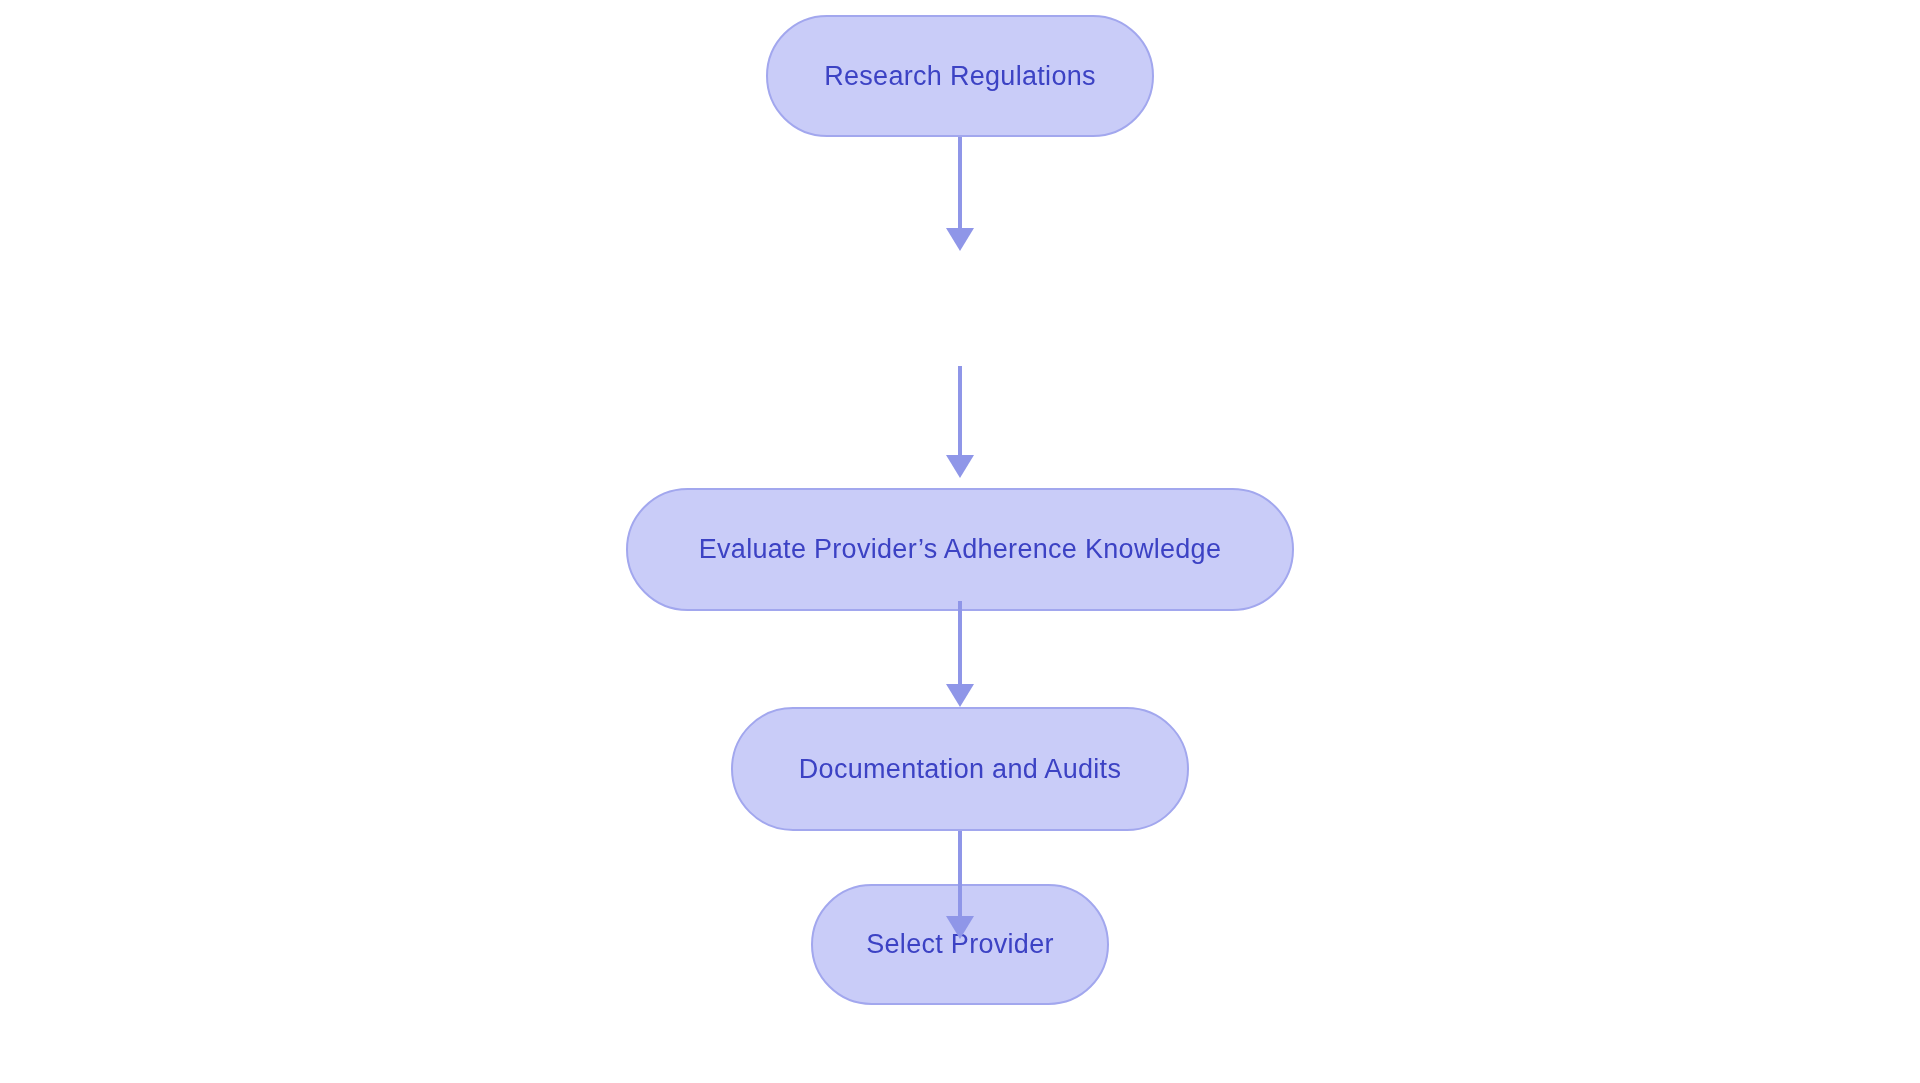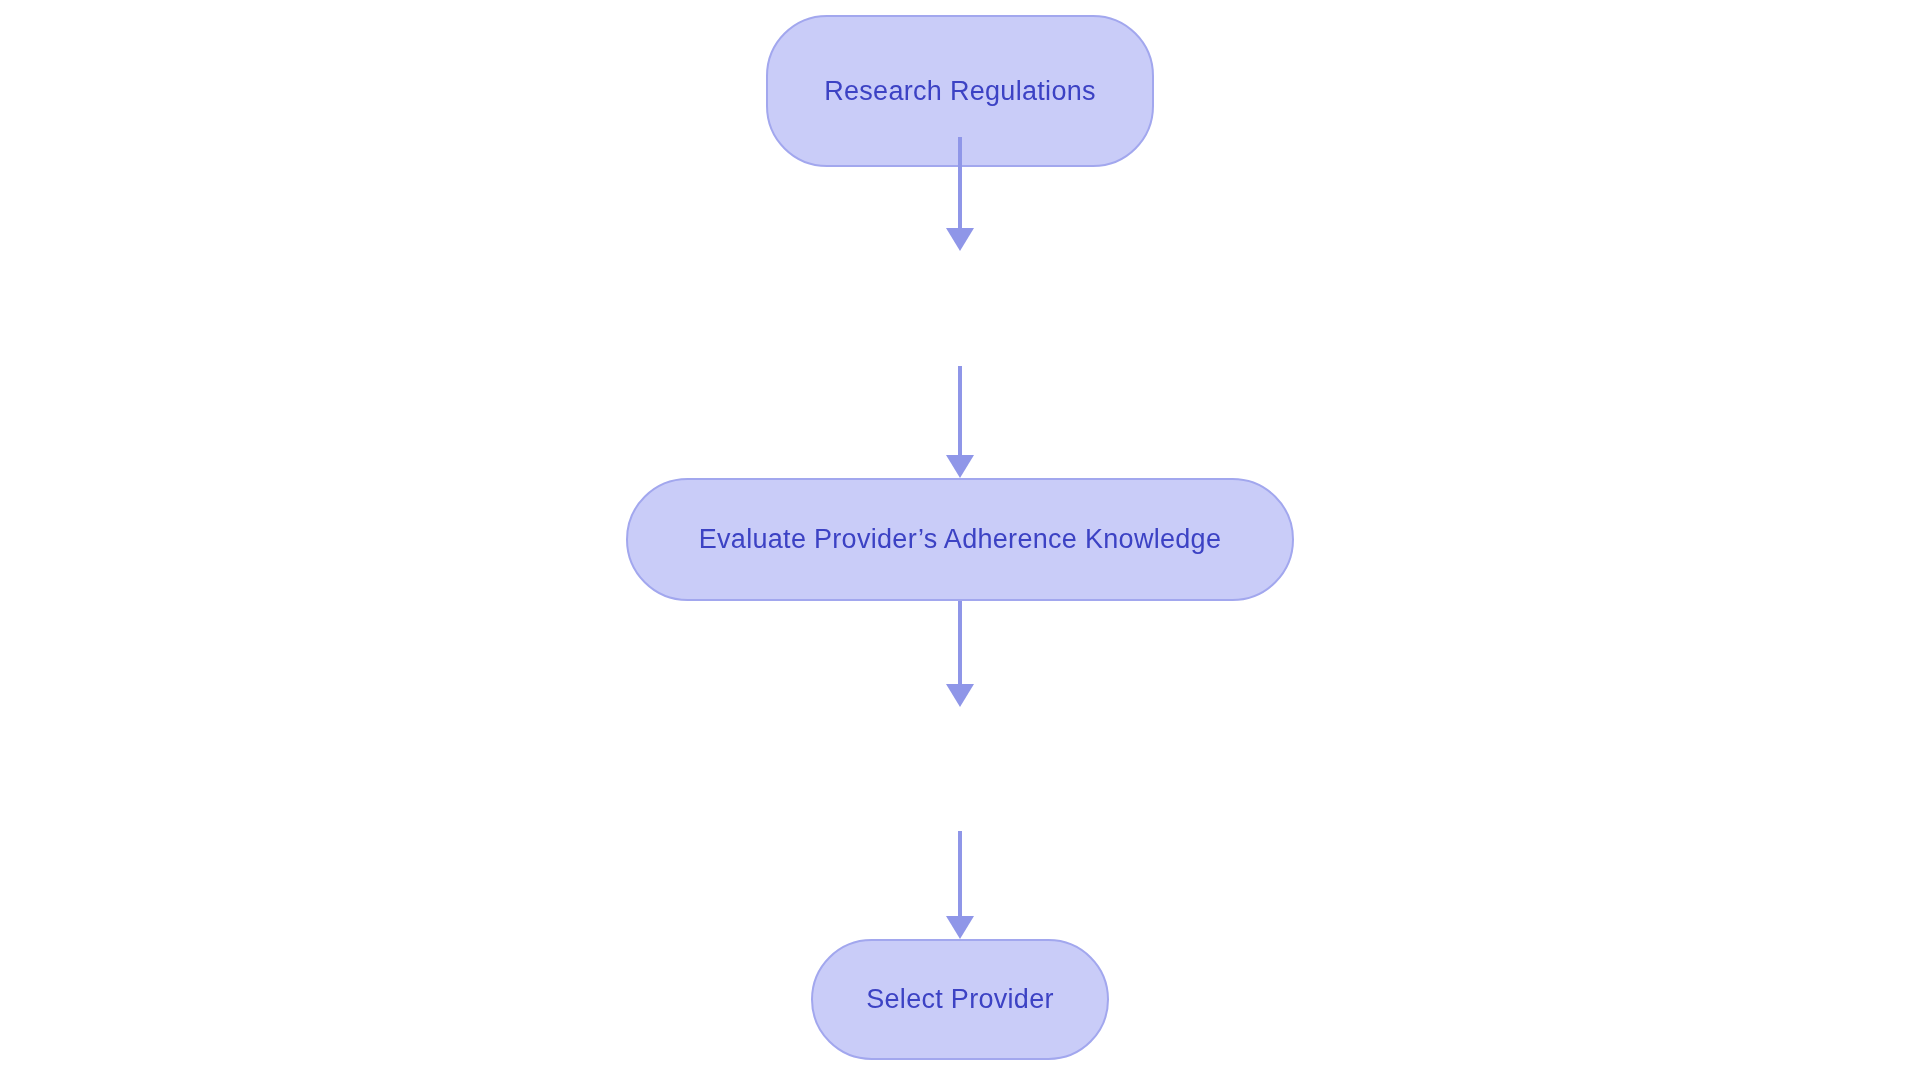--- a/index.html
+++ b/index.html
@@ -51,27 +51,30 @@
     height: 0;
     border-left: 14px solid transparent;
     border-right: 14px solid transparent;
     border-top: 23px solid var(--arrow, #8f96e8);
   }
 </style>
 </head>
 <body>
 
 <div class="canvas" style="width: 1920px; height: 1083px;">
-    <div class="node" style="top: 15px; width: 388px; height: 152px; border-radius: 61px;">
+    <div class="node" style="top: 15px; width: 388px; height: 122px; border-radius: 61px;">
     <span class="node-label">Research Regulations</span>
   </div>
-    <div class="node" style="top: 478px; width: 668px; height: 123px; border-radius: 61.5px;">
+    <div class="node" style="top: 488px; width: 668px; height: 123px; border-radius: 61.5px;">
     <span class="node-label">Evaluate Provider’s Adherence Knowledge</span>
   </div>
-    <div class="node" style="top: 939px; width: 298px; height: 121px; border-radius: 60.5px;">
+    <div class="node" style="top: 707px; width: 458px; height: 124px; border-radius: 62px;">
+    <span class="node-label">Documentation and Audits</span>
+  </div>
+    <div class="node" style="top: 884px; width: 298px; height: 121px; border-radius: 60.5px;">
     <span class="node-label">Select Provider</span>
   </div>
     <div class="edge" style="top: 137px; height: 114px;">
     <div class="edge-line"></div>
     <div class="edge-head"></div>
   </div>
     <div class="edge" style="top: 366px; height: 112px;">
     <div class="edge-line"></div>
     <div class="edge-head"></div>
   </div>

